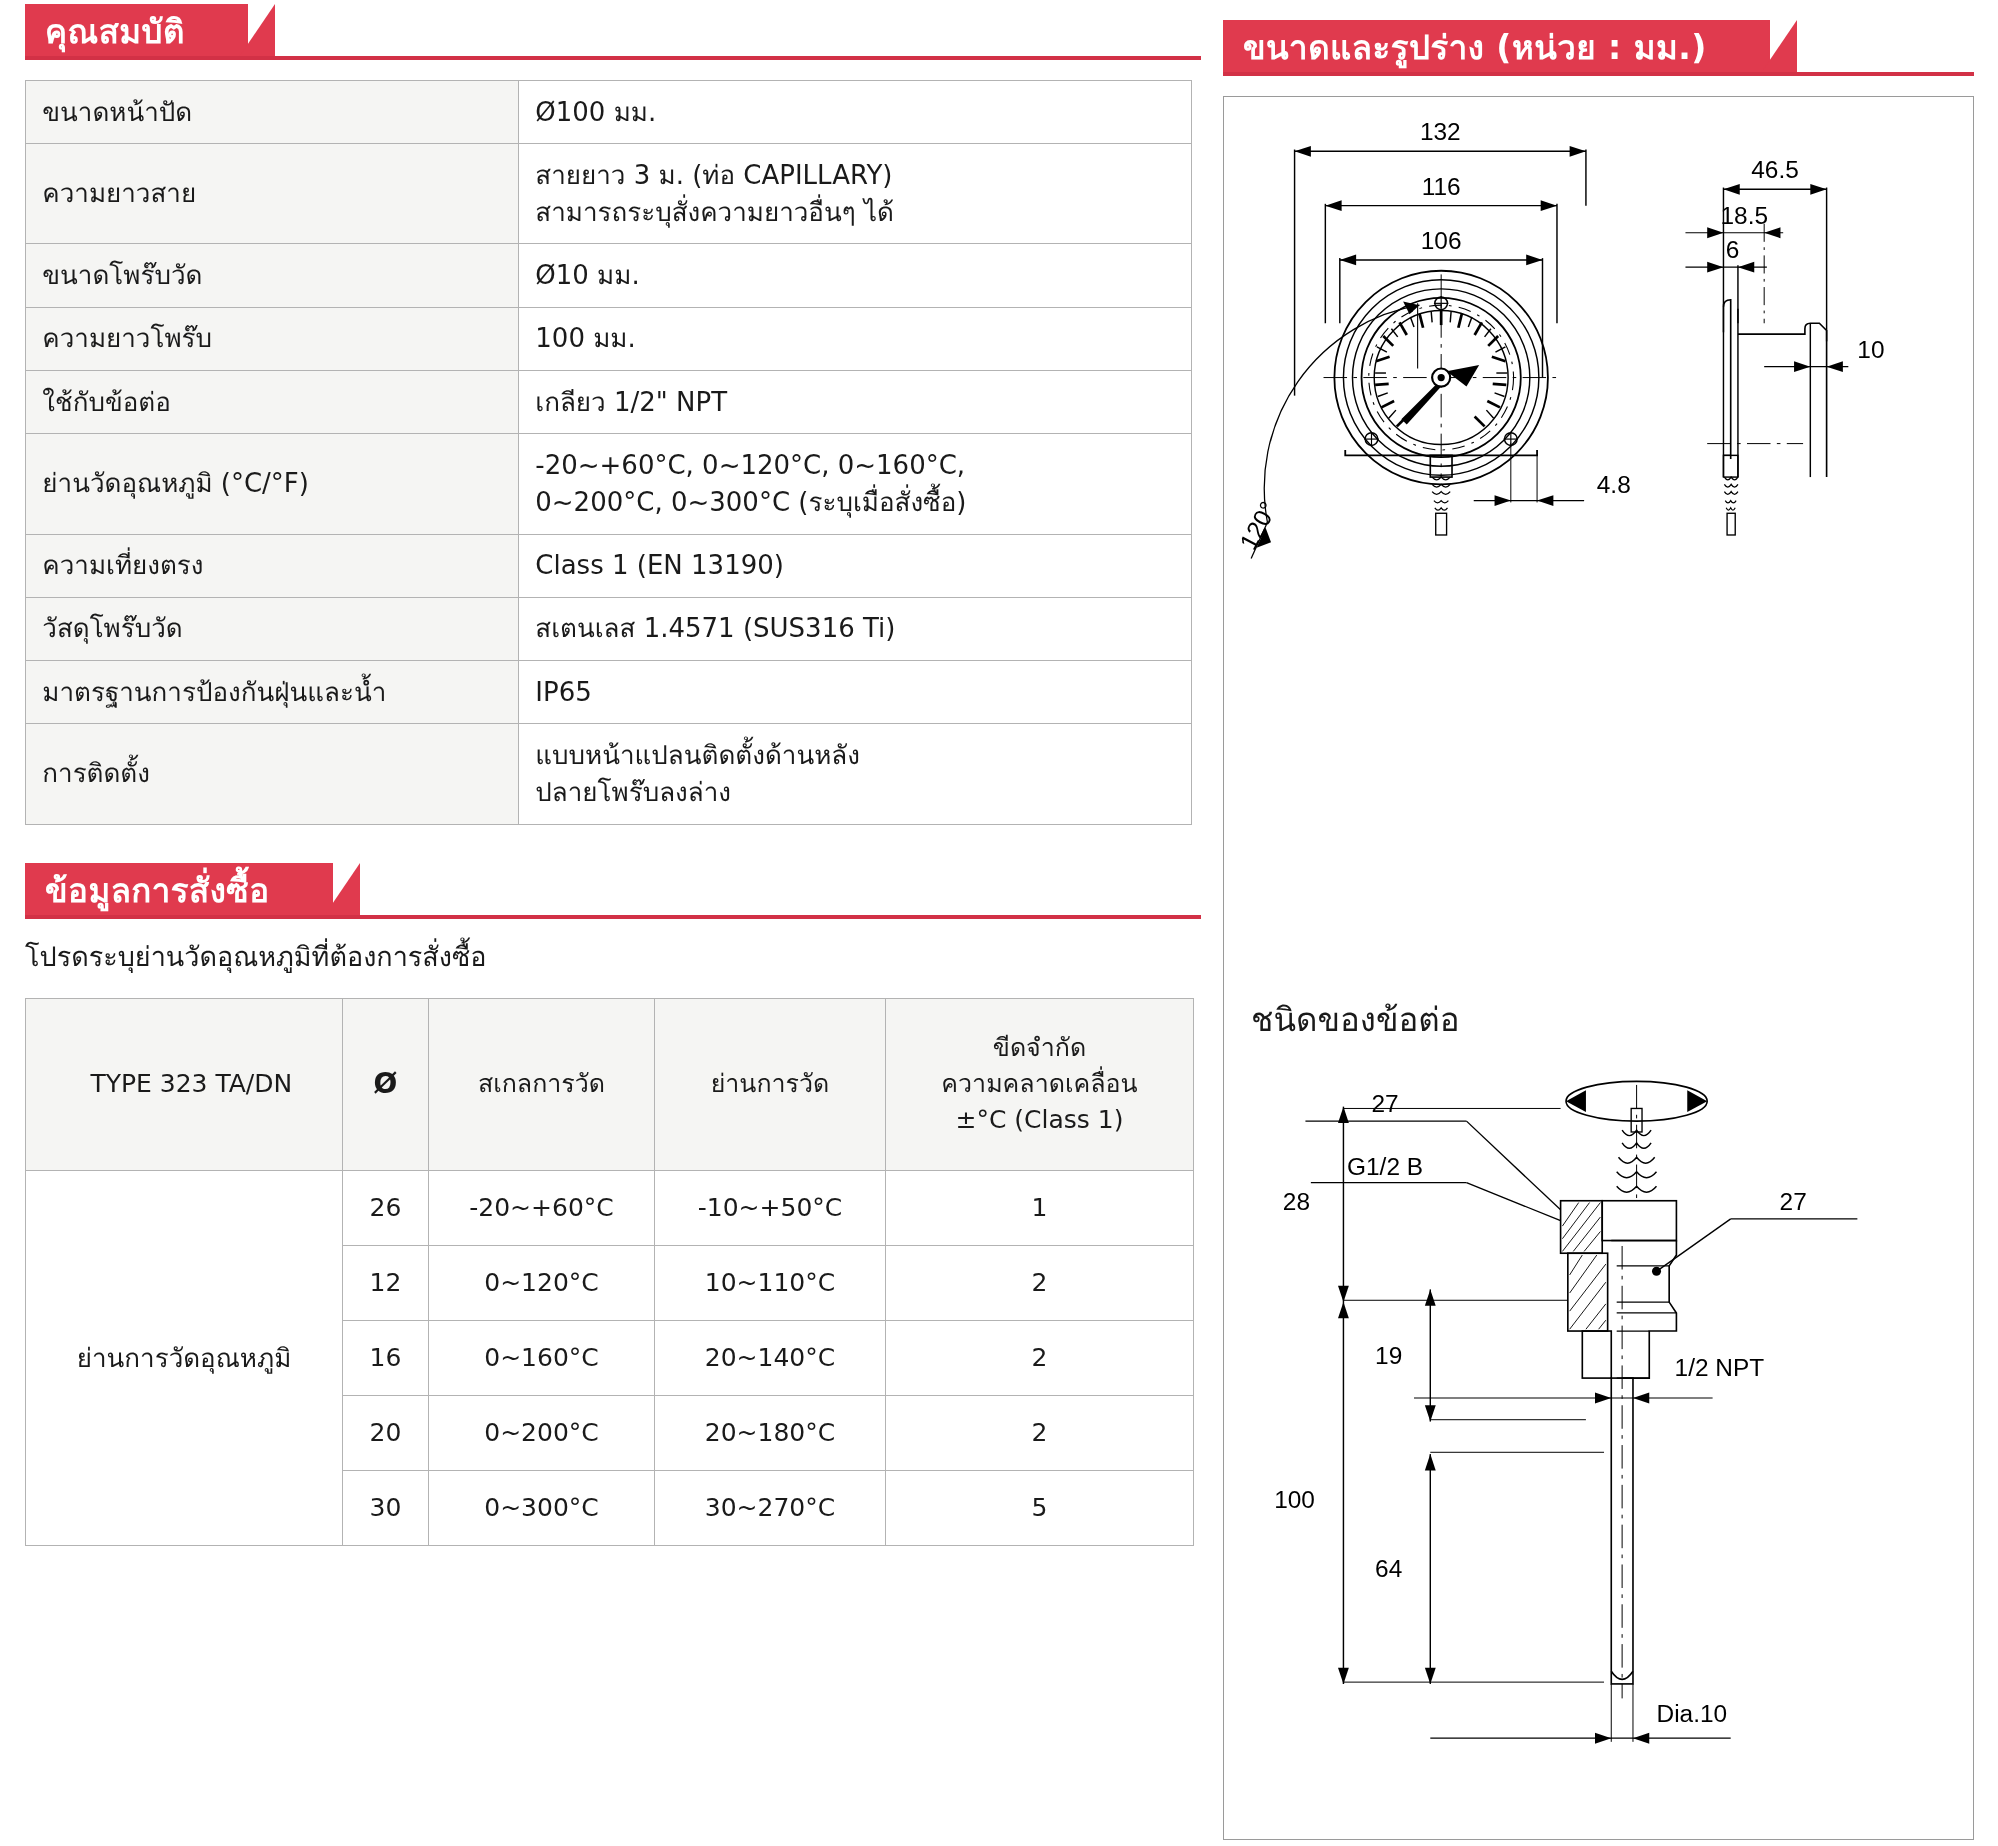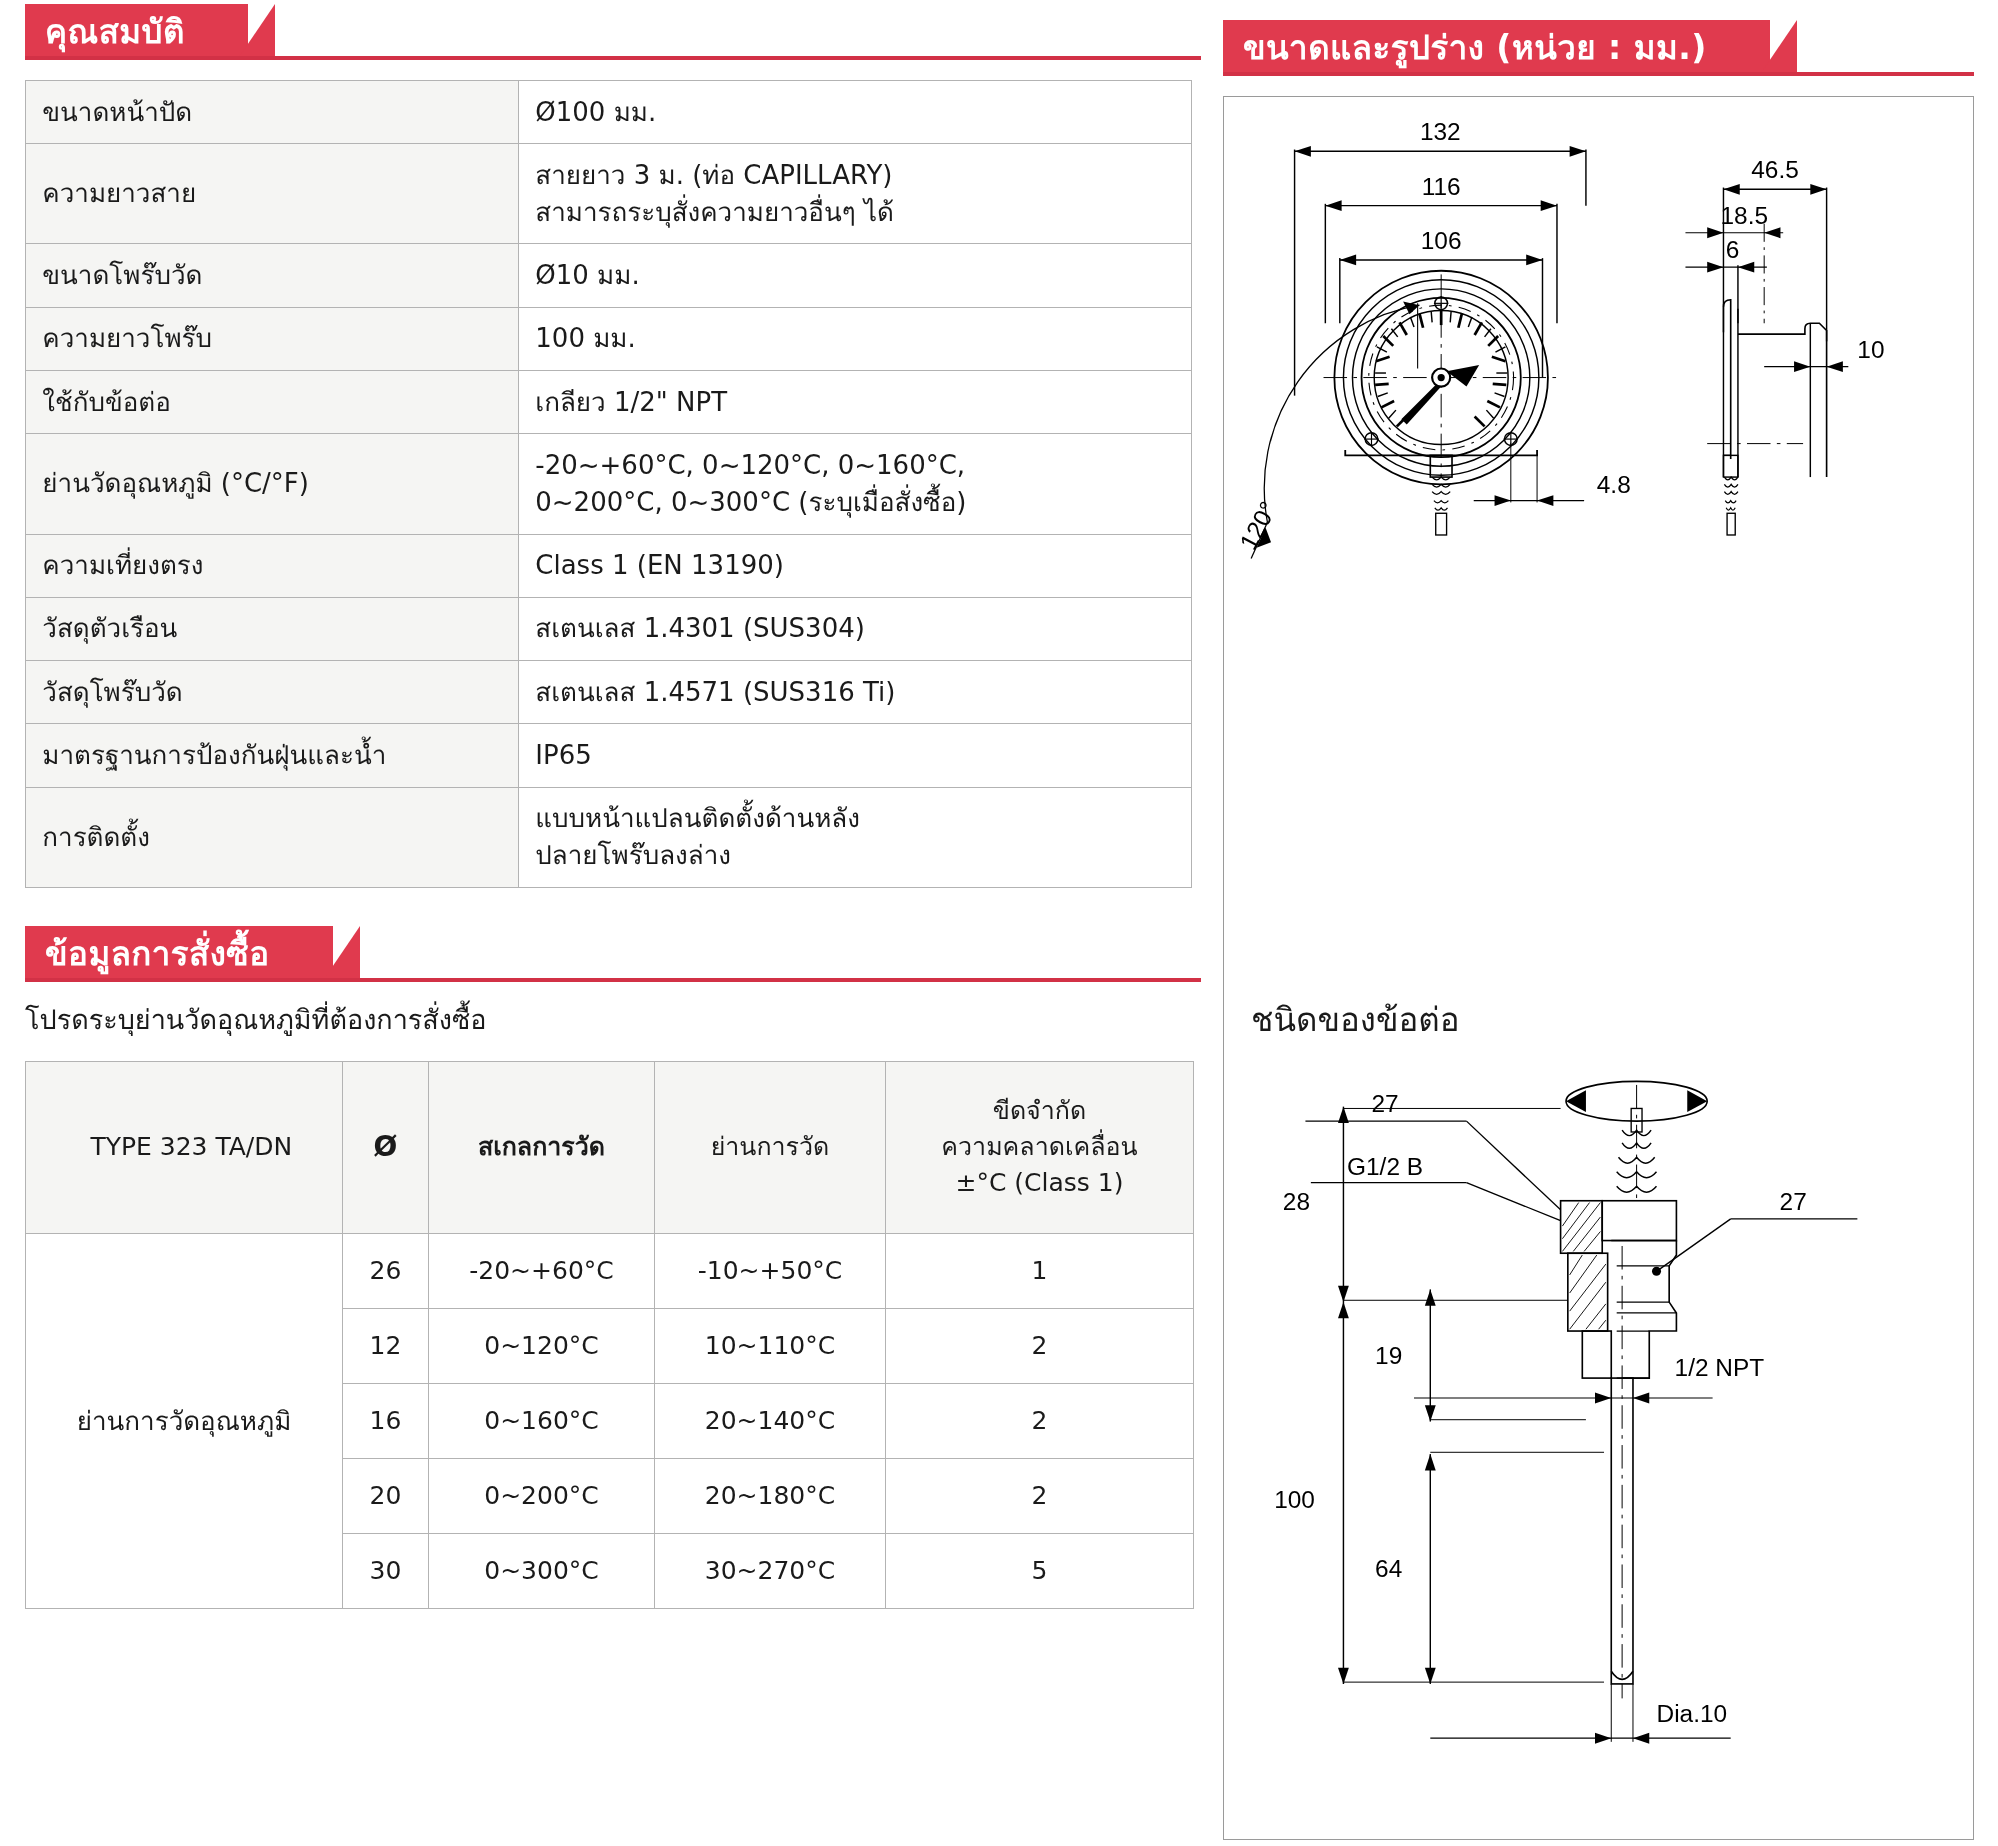--- a/index.html
+++ b/index.html
@@ -94,21 +94,21 @@
     padding: 9px 5.4px;
     font-weight: normal;
   }
   .order-table thead th {
     background: #f5f5f3;
     height: 172px;
     line-height: 1.45;
   }
   .order-table th.type-col { width: 317px; text-align: center; padding-left: 20px; }
   .order-table th.dia-col { width: 86px; font-weight: bold; font-size: 28px;}
-  .order-table th.scale-col { width: 226px; font-weight: bold; }
+  .order-table th.scale-col { width: 226px; }
   .order-table th.range-col { width: 231px; }
   .order-table th.tol-col { width: 308px; }
   .order-table tbody td { height: 75px; background: #ffffff; }
   .order-table td.rowlabel {
     text-align: center;
     font-size: 26px;
     background: #ffffff;
   }
 
   
@@ -182,26 +182,20 @@
           <td class="label">ย่านวัดอุณหภูมิ (°C/°F)</td>
           <td class="value">
             <span class="val-line">-20~+60°C, 0~120°C, 0~160°C,</span>
             <span class="val-line">0~200°C, 0~300°C (ระบุเมื่อสั่งซื้อ)</span>
           </td>
         </tr>
         <tr>
           <td class="label">ความเที่ยงตรง</td>
           <td class="value">
             <span class="val-line">Class 1 (EN 13190)</span>
-          </td>
-        </tr>
-        <tr>
-          <td class="label">วัสดุตัวเรือน</td>
-          <td class="value">
-            <span class="val-line">สเตนเลส 1.4301 (SUS304)</span>
           </td>
         </tr>
         <tr>
           <td class="label">วัสดุโพร๊บวัด</td>
           <td class="value">
             <span class="val-line">สเตนเลส 1.4571 (SUS316 Ti)</span>
           </td>
         </tr>
         <tr>
           <td class="label">มาตรฐานการป้องกันฝุ่นและน้ำ</td>

